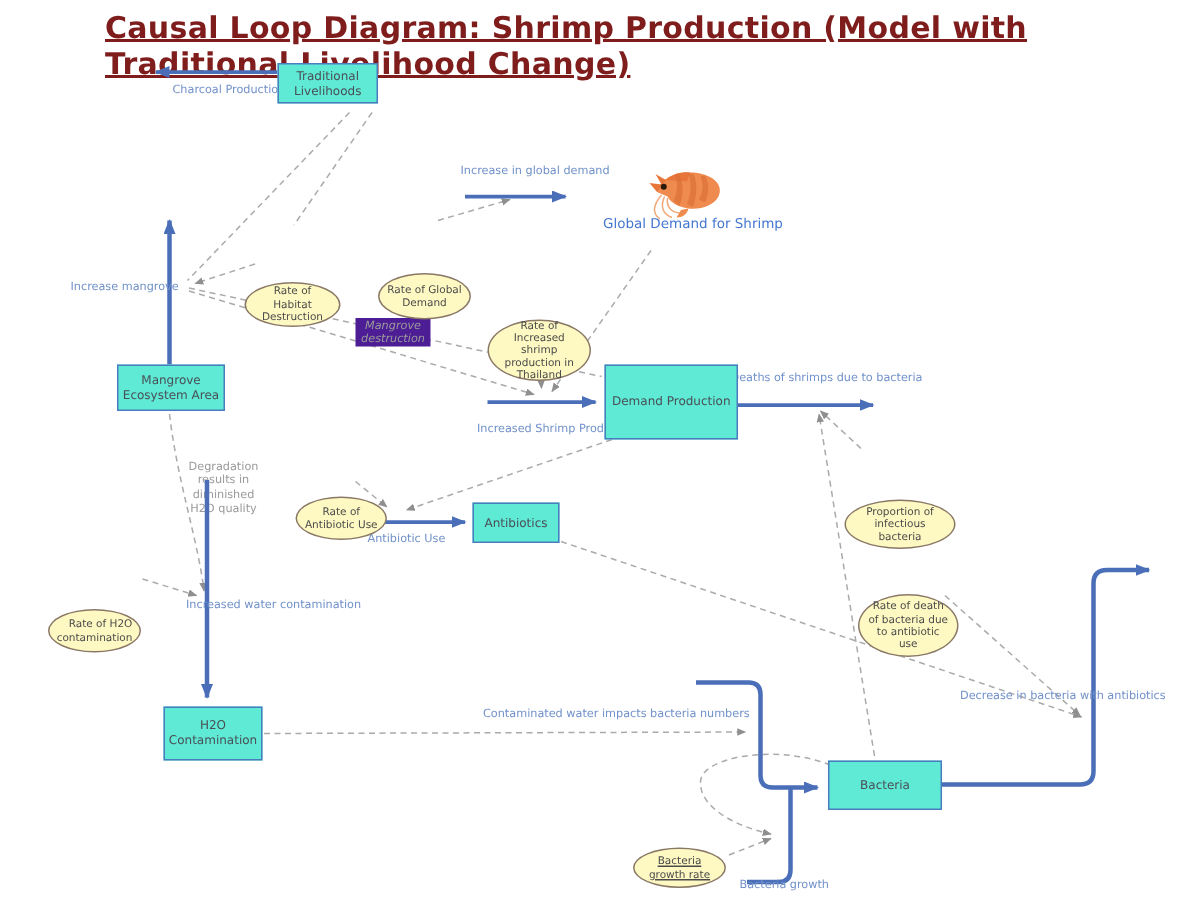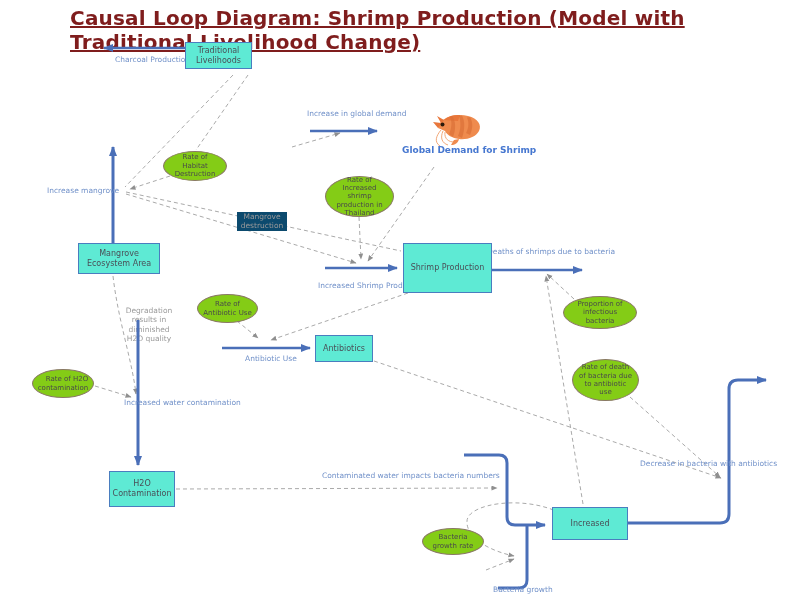--- a/index.html
+++ b/index.html
@@ -3,30 +3,30 @@
 <meta charset="utf-8">
 <style>
   html,body{margin:0;padding:0;background:#ffffff;}
   #stage{position:relative;width:800px;height:600px;background:#ffffff;overflow:hidden;
          font-family:"DejaVu Sans", sans-serif;}
   #title{position:absolute;left:70px;top:6px;width:680px;font-size:20px;font-weight:bold;
          color:#7f1d1d;text-decoration:underline;letter-spacing:.2px;}
   .box{position:absolute;background:#5eead4;border:1.5px solid #4a7dbf;color:#4a4f57;
        display:flex;align-items:center;justify-content:center;text-align:center;
        font-size:8px;line-height:1.25;padding:1px;box-sizing:border-box;z-index:4;}
-  .ellipse{position:absolute;background:#84cc16;border:1px solid #8a7866;border-radius:50%;
+  .ellipse{position:absolute;background:#fef9c3;border:1px solid #8a7866;border-radius:50%;
        color:#4a4a4a;display:flex;align-items:center;justify-content:center;text-align:center;
-       font-size:7px;line-height:1.2;padding:2px 5px;box-sizing:border-box;z-index:4;}
+       font-size:7px;line-height:1.2;padding:2px 5px;box-sizing:border-box;z-index:4;margin-top:37px;}
   .lbl{position:absolute;font-size:7.5px;line-height:1.25;white-space:nowrap;z-index:3;}
   .lbl-blue{color:#7191c9;}
   .lbl-gray{color:#9a9a9a;}
   .wrap{white-space:normal;text-align:center;}
   .under{z-index:1;}
-  .whitebg{background:#0c4a6e;}
-  #global-demand-label{font-size:9px;font-weight:bold;color:#4677d0;z-index:3;}
+  .whitebg{background:#4c1d95;font-style:italic;}
+  #global-demand-label{font-size:9px;font-weight:normal;color:#4677d0;z-index:3;}
   #connector-layer{position:absolute;left:0;top:0;z-index:2;pointer-events:none;}
   #shrimp{position:absolute;left:432px;top:112px;z-index:4;}
 </style>
 </head>
 <body>
 
 <div id="stage">
 
   <div id="title">Causal Loop Diagram: Shrimp Production (Model with Traditional Livelihood Change)</div>
 
@@ -70,33 +70,34 @@
       <path d="M492,270 L582,270" stroke-width="2.5" marker-end="url(#mb)"></path>
       <path d="M222,348 L310,348" stroke-width="2.5" marker-end="url(#mb)"></path>
       <path d="M138,320 L138,465" stroke-width="3" marker-end="url(#mb)"></path>
       <path d="M464,455 L499,455 Q507,455 507,463 L507,517 Q507,525 515,525 L545,525" stroke-width="3" marker-end="url(#mb)"></path>
       <path d="M527,525 L527,580 Q527,588 519,588 L498,588" stroke-width="3"></path>
       <path d="M628,523 L720,523 Q729,523 729,514 L729,389 Q729,380 738,380 L766,380" stroke-width="3" marker-end="url(#mb)"></path>
     </g>
   </svg>
 
   <div class="box" style="left:185px;top:42px;width:67px;height:27px;">Traditional Livelihoods</div>
-  <div class="box" style="left:78px;top:243px;width:82px;height:31px;">Mangrove Ecosystem Area</div>
-  <div class="box" style="left:403px;top:243px;width:89px;height:50px;">Shrimp Production</div>
+  <div class="box" style="left:78px;top:243px;width:72px;height:31px;">Mangrove Ecosystem Area</div>
+  <div class="box" style="left:403px;top:243px;width:89px;height:50px;">Demand Production</div>
   <div class="box" style="left:315px;top:335px;width:58px;height:27px;">Antibiotics</div>
   <div class="box" style="left:109px;top:471px;width:66px;height:36px;">H2O Contamination</div>
-  <div class="box" style="left:552px;top:507px;width:76px;height:33px;">Increased</div>
+  <div class="box" style="left:552px;top:507px;width:76px;height:33px;">Bacteria</div>
 
   <div class="ellipse" style="left:163px;top:151px;width:64px;height:30px;">Rate of Habitat Destruction</div>
+  <div class="ellipse" style="left:252px;top:145px;width:62px;height:31px;">Rate of Global Demand</div>
   <div class="ellipse" style="left:325px;top:176px;width:69px;height:41px;">Rate of Increased shrimp production in Thailand</div>
   <div class="ellipse" style="left:197px;top:294px;width:61px;height:29px;">Rate of Antibiotic Use</div>
   <div class="ellipse" style="left:32px;top:369px;width:62px;height:29px;text-align:right;">Rate of H2O contamination</div>
   <div class="ellipse" style="left:563px;top:296px;width:74px;height:33px;">Proportion of infectious bacteria</div>
   <div class="ellipse" style="left:572px;top:359px;width:67px;height:42px;">Rate of death of bacteria due to antibiotic use</div>
-  <div class="ellipse" style="left:422px;top:528px;width:62px;height:27px;">Bacteria growth rate</div>
+  <div class="ellipse" style="left:422px;top:528px;width:62px;height:27px;text-decoration:underline;">Bacteria growth rate</div>
 
   <div class="lbl lbl-blue" style="left:115px;top:55px;">Charcoal Production</div>
   <div class="lbl lbl-blue" style="left:47px;top:186px;">Increase mangrove</div>
   <div class="lbl lbl-blue" style="left:307px;top:109px;">Increase in global demand</div>
   <div class="lbl" id="global-demand-label" style="left:402px;top:145px;">Global Demand for Shrimp</div>
   <div class="lbl lbl-gray wrap whitebg" style="left:237px;top:212px;width:50px;">Mangrove destruction</div>
   <div class="lbl lbl-blue" style="left:318px;top:281px;">Increased Shrimp Production</div>
   <div class="lbl lbl-blue" style="left:487px;top:247px;">Deaths of shrimps due to bacteria</div>
   <div class="lbl lbl-blue" style="left:245px;top:354px;">Antibiotic Use</div>
   <div class="lbl lbl-gray wrap under" style="left:122px;top:306px;width:54px;">Degradation results in diminished H2O quality</div>

